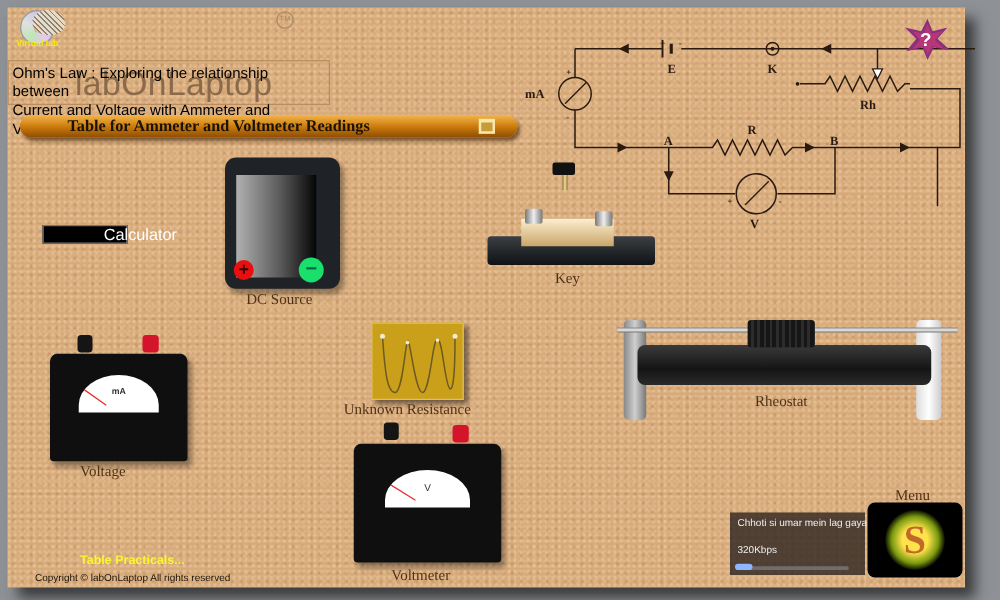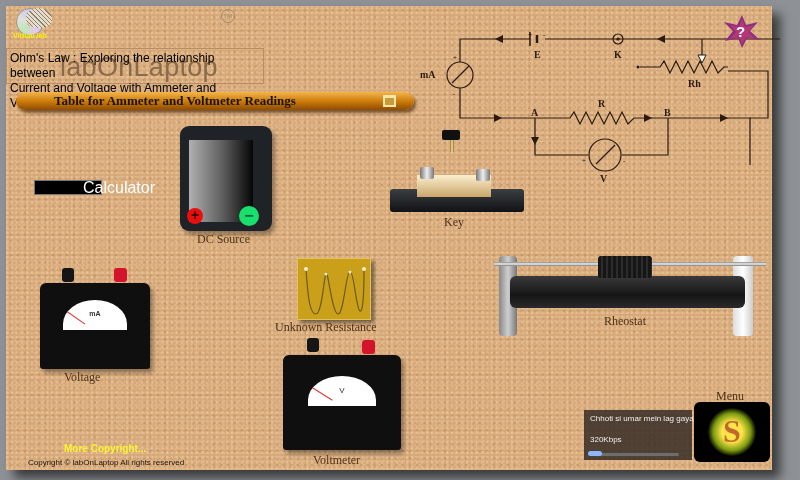--- a/index.html
+++ b/index.html
@@ -36,21 +36,21 @@
   .table-bar { left: 16px; top: 92px; width: 398px; height: 18px; border-radius: 9px;
     background: linear-gradient(#f4b54a, #c97809 55%, #8d4d05);
     box-shadow: 2px 3px 3px rgba(60,30,0,0.6);
     font-family: "Liberation Serif", serif; font-weight: bold; font-size: 13px; color: #1a1206;
     text-align: left; line-height: 18px; cursor: pointer; }
   .table-bar .lbl { position: absolute; left: 38px; top: 0; }
   .table-bar .win-icon { position: absolute; right: 18px; top: 3px; width: 13px; height: 12px;
     border: 2px solid #f9e6a8; border-top-width: 3px; background: #c79b38; }
 
   .calc-btn { left: 34px; top: 180px; width: 68px; height: 15px; background: #000; border: 1px solid #777;
-    color: #fff; font-size: 16px; text-align: right; line-height: 13px; cursor: pointer; padding-left: 48px; }
+    color: #fff; font-size: 13px; text-align: right; line-height: 13px; cursor: pointer; padding-left: 48px; }
 
   .label { font-family: "Liberation Serif", serif; font-weight: normal; color: #4e3218; font-size: 12px; white-space: nowrap; }
 
   
   .dc-body { left: 180px; top: 126px; width: 92px; height: 105px; border-radius: 9px;
     background: #1f2327; box-shadow: 3px 4px 4px rgba(0,0,0,0.35); }
   .dc-screen { left: 189px; top: 140px; width: 64px; height: 82px;
     background: linear-gradient(90deg, #b0b0b0, #5a5a5a 55%, #050505); }
   .dc-plus { left: 187px; top: 208px; width: 16px; height: 16px; border-radius: 50%; background: #e90f0f;
     color: #300; font-size: 14px; line-height: 15px; text-align: center; font-weight: bold; }
@@ -246,14 +246,14 @@
   <div class="rate">320Kbps</div>
   <div class="bar"></div>
   <div class="knob"></div>
 </div>
 
 <div class="abs label" style="left:716px;top:389px">Menu</div>
 <div class="abs menu-box"></div>
 <div class="abs menu-glow"></div>
 <div class="abs menu-s">S</div>
 
-<div class="abs more">More Copyright...</div>
+<div class="abs more">Table Practicals...</div>
 <div class="abs copyright">Copyright © labOnLaptop  All rights reserved</div>
 
 </body></html>

